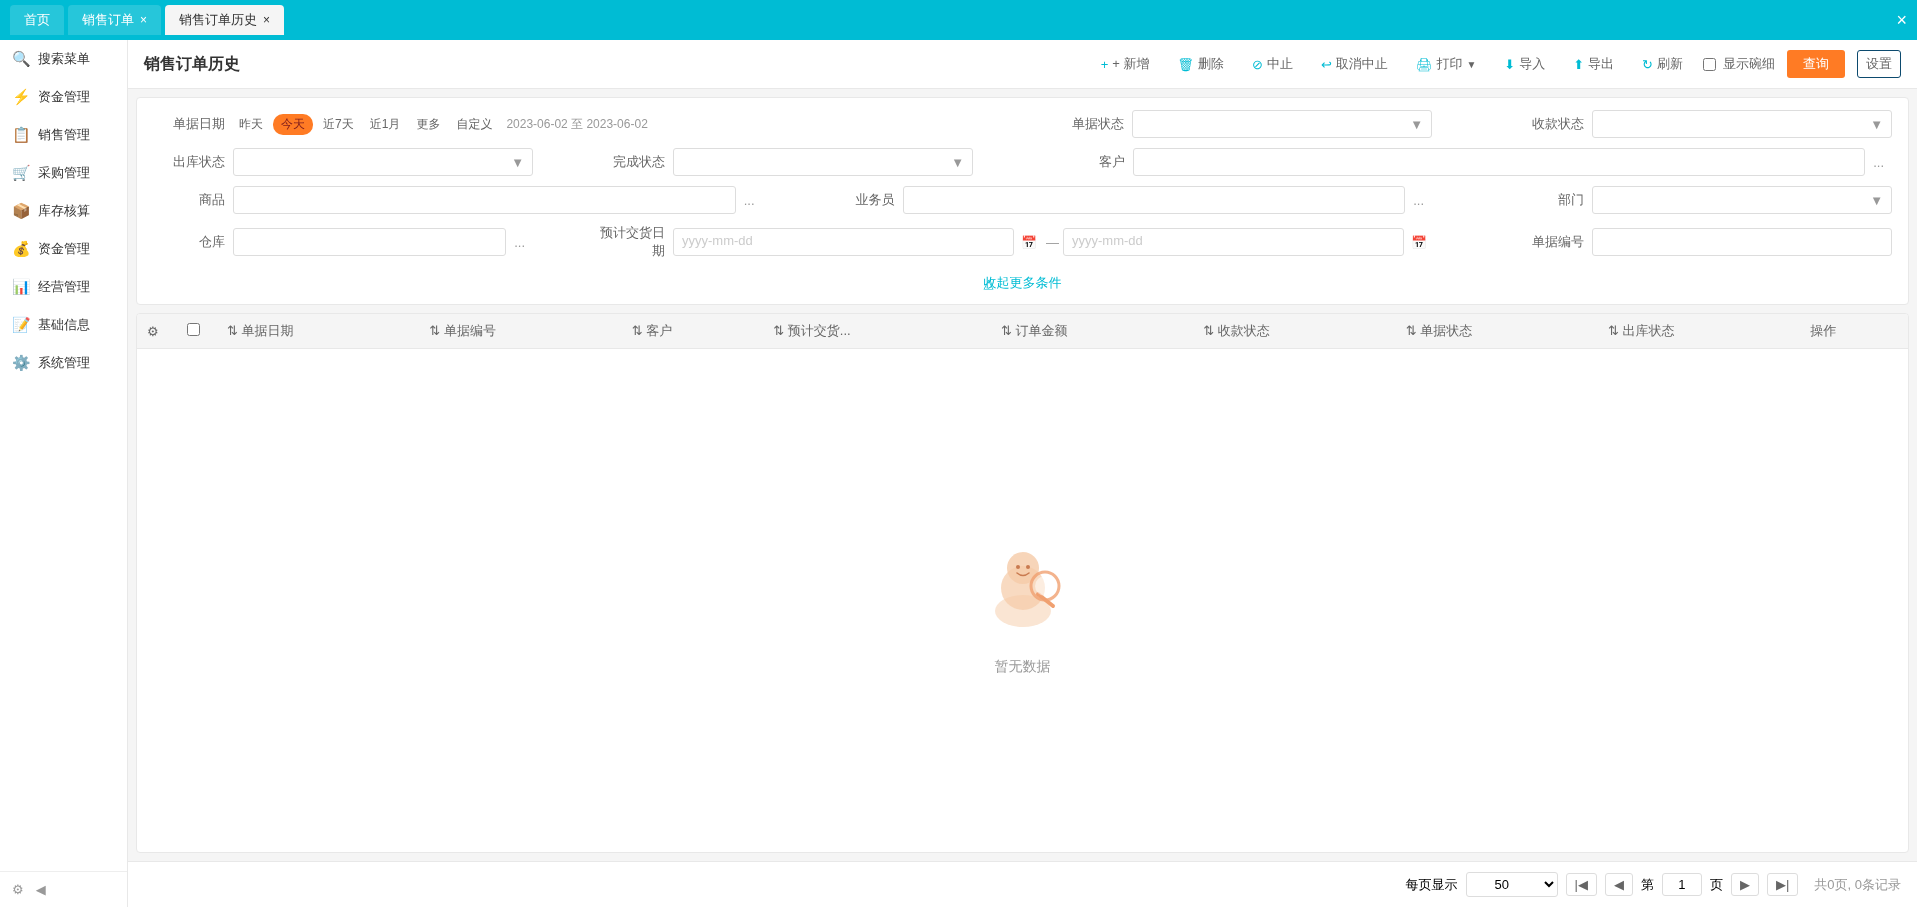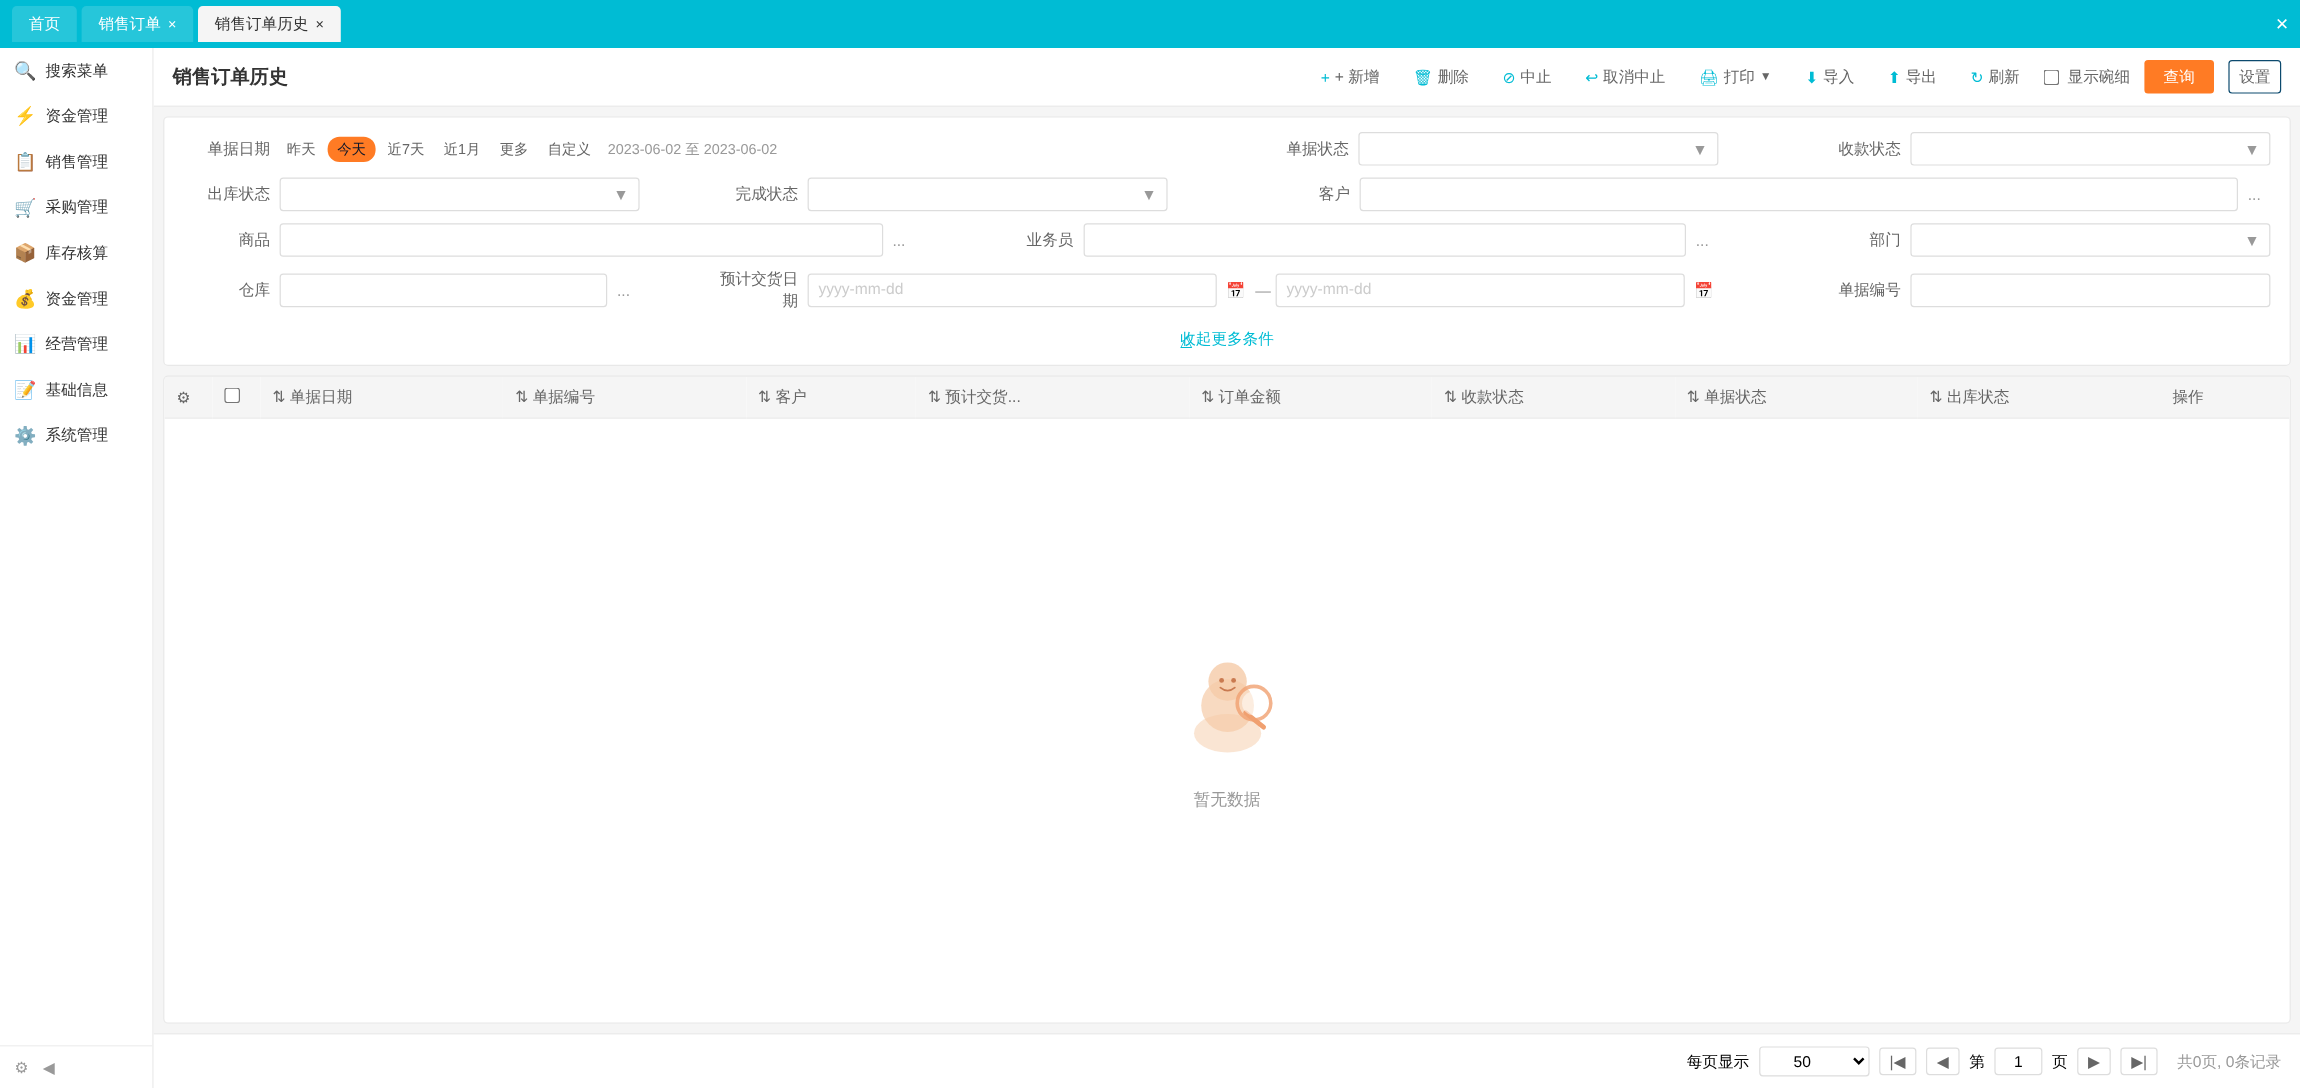--- a/index.html
+++ b/index.html
@@ -57,21 +57,21 @@
     
     .filter-area {
       background: #fff; margin: 8px; border-radius: 4px; padding: 12px 16px;
       border: 1px solid #e8e8e8; flex-shrink: 0;
     }
     .filter-row { display: flex; align-items: center; margin-bottom: 10px; gap: 0; }
     .filter-label { color: #666; width: 80px; flex-shrink: 0; text-align: right; padding-right: 8px; }
     .filter-control { display: flex; align-items: center; flex: 1; min-width: 0; }
     .date-shortcuts { display: flex; align-items: flex-start; gap: 4px; }
     .date-shortcut { color: #666; cursor: pointer; padding: 2px 6px; border-radius: 3px; font-size: 12px; }
-    .date-shortcut.active { background: #ff7b24; color: #0f172a; border-radius: 10px; padding: 2px 8px; }
+    .date-shortcut.active { background: #ff7b24; color: #7f1d1d; border-radius: 10px; padding: 2px 8px; }
     .filter-select {
       border: 1px solid #ddd; border-radius: 3px; padding: 4px 8px; flex: 1; background: #fff;
       display: flex; align-items: center; justify-content: space-between; cursor: pointer; color: #999; min-height: 28px;
     }
     .filter-select-wide { max-width: 300px; }
     .filter-input {
       border: 1px solid #ddd; border-radius: 3px; padding: 4px 8px; flex: 1; background: #fff;
       min-height: 28px; color: #999;
     }
     .filter-ellipsis { color: #999; cursor: pointer; padding: 0 8px; }

